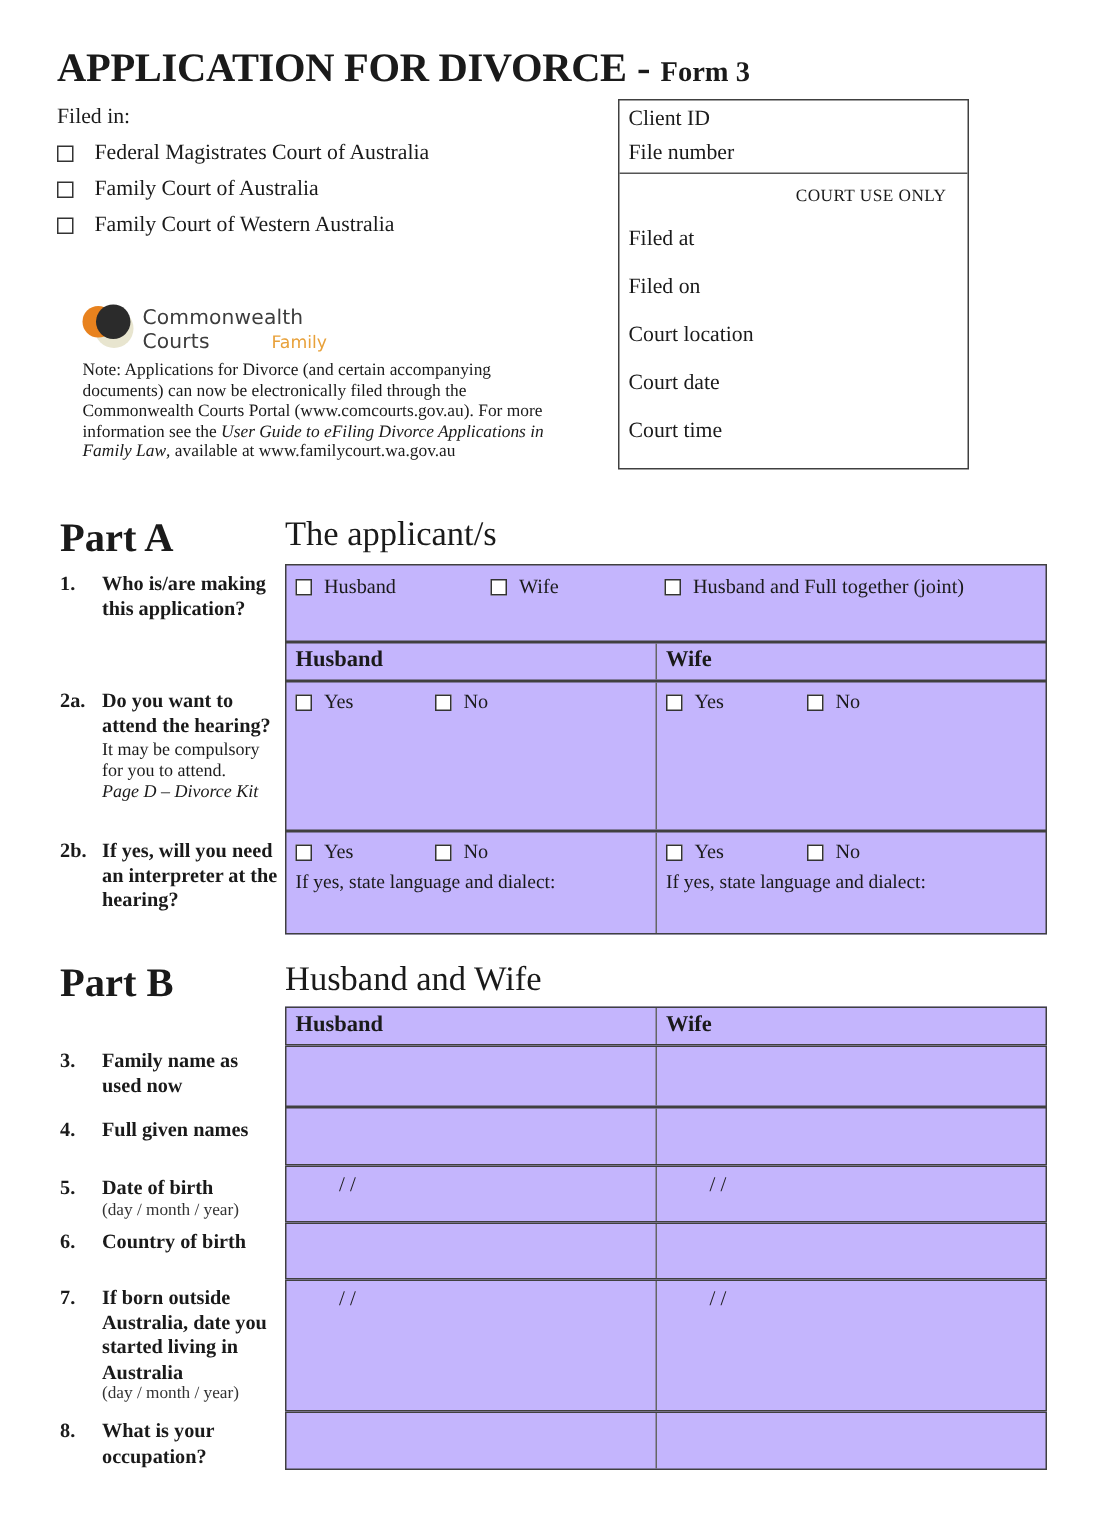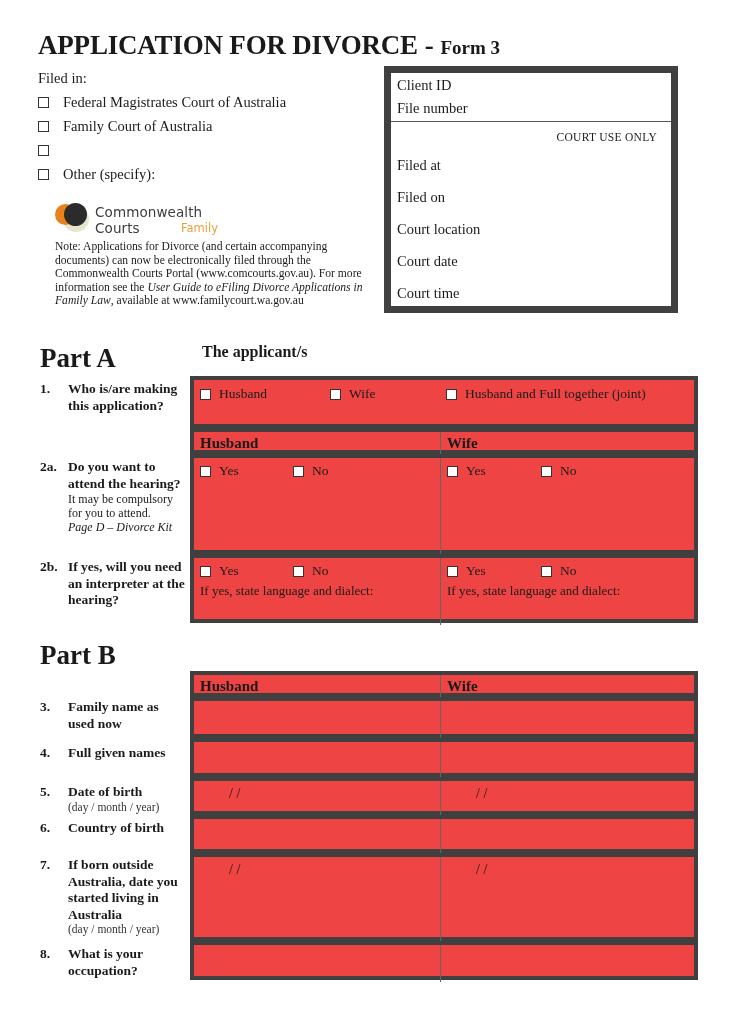--- a/index.html
+++ b/index.html
@@ -138,25 +138,25 @@
     font-size: 11.6px;
     line-height: 13.6px;
     color: #1a1a1a;
   }
   .note b { font-weight: normal; }
   .note i { font-style: italic; }
 
   
   .court-box {
     position: absolute;
-    left: 384px;
+    left: 412px;
     top: 66px;
-    width: 294px;
+    width: 234px;
     height: 247px;
-    border: 7px solid #404040;
+    border: 1px solid #404040;
     box-sizing: border-box;
   }
   .court-top {
     height: 49px;
     border-bottom: 1px solid #555;
     box-sizing: border-box;
     position: relative;
   }
   .court-top .ln1 {
     position: absolute; left: 6px; top: 4px;
@@ -182,23 +182,23 @@
 
   
   .part-label {
     position: absolute;
     left: 40px;
     font-size: 27px;
     font-weight: bold;
   }
   .part-title {
     position: absolute;
-    left: 202px;
-    font-size: 16px;
-    font-weight: bold;
+    left: 190px;
+    font-size: 23px;
+    font-weight: normal;
   }
 
   
   .qnum {
     position: absolute;
     left: 40px;
     font-size: 13.5px;
     font-weight: bold;
   }
   .qtext {
@@ -226,23 +226,23 @@
     font-weight: normal;
     font-size: 11.5px;
     line-height: 13px;
     display: block;
     color: #333;
   }
 
   
   .box {
     position: absolute;
-    border: 4px solid #404040;
+    border: 1px solid #404040;
     box-sizing: border-box;
-    background: #ef4444;
+    background: #c4b5fd;
   }
   .vdiv {
     position: absolute;
     width: 0;
     border-left: 1px solid #666;
   }
   .hdr-cell {
     position: absolute;
     font-size: 15px;
     font-weight: bold;
@@ -279,24 +279,21 @@
     <div class="filed-item">
       <span class="cb"></span>
       <span class="lbl">Federal Magistrates Court of Australia</span>
     </div>
     <div class="filed-item">
       <span class="cb"></span>
       <span class="lbl">Family Court of Australia</span>
     </div>
     <div class="filed-item">
       <span class="cb"></span>
-    </div>
-    <div class="filed-item">
-      <span class="cb"></span>
-      <span class="lbl">Other (specify):</span>
+      <span class="lbl">Family Court of Western Australia</span>
     </div>
   </div>
 
   <div class="logo-wrap">
     <div class="logo-mark">
       <div class="logo-cream"></div>
       <div class="logo-orange"></div>
       <div class="logo-dark"></div>
     </div>
     <div class="logo-text-main">Commonwealth Courts</div>
@@ -393,20 +390,21 @@
     </div>
     <div class="inline-cb" style="left:347px; top:5px;">
       <span class="cb"></span>
       <span>No</span>
     </div>
     <div class="cellnote" style="left:6px; top:25px;">If yes, state language and dialect:</div>
     <div class="cellnote" style="left:253px; top:25px;">If yes, state language and dialect:</div>
   </div>
 
   <div class="part-label" style="top:640px">Part B</div>
+  <div class="part-title" style="top:640px">Husband and Wife</div>
 
   <div class="box" style="left:190px; top:671px; width:508px; height:26px;">
     <div class="vdiv" style="left:246px; top:0; height:24px;"></div>
     <div class="hdr-cell" style="left:6px; top:3px;">Husband</div>
     <div class="hdr-cell" style="left:253px; top:3px;">Wife</div>
   </div>
 
   <div class="qnum" style="top:699px">3.</div>
   <div class="qtext" style="top:699px">Family name as used now</div>
   <div class="box" style="left:190px; top:697px; width:508px; height:41px;">

